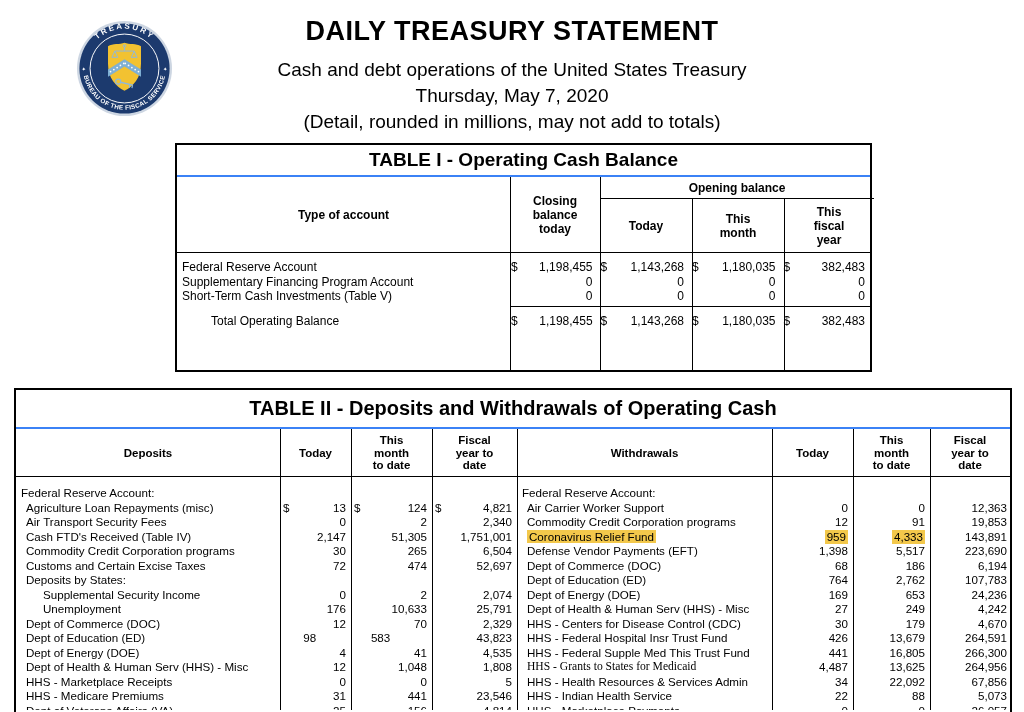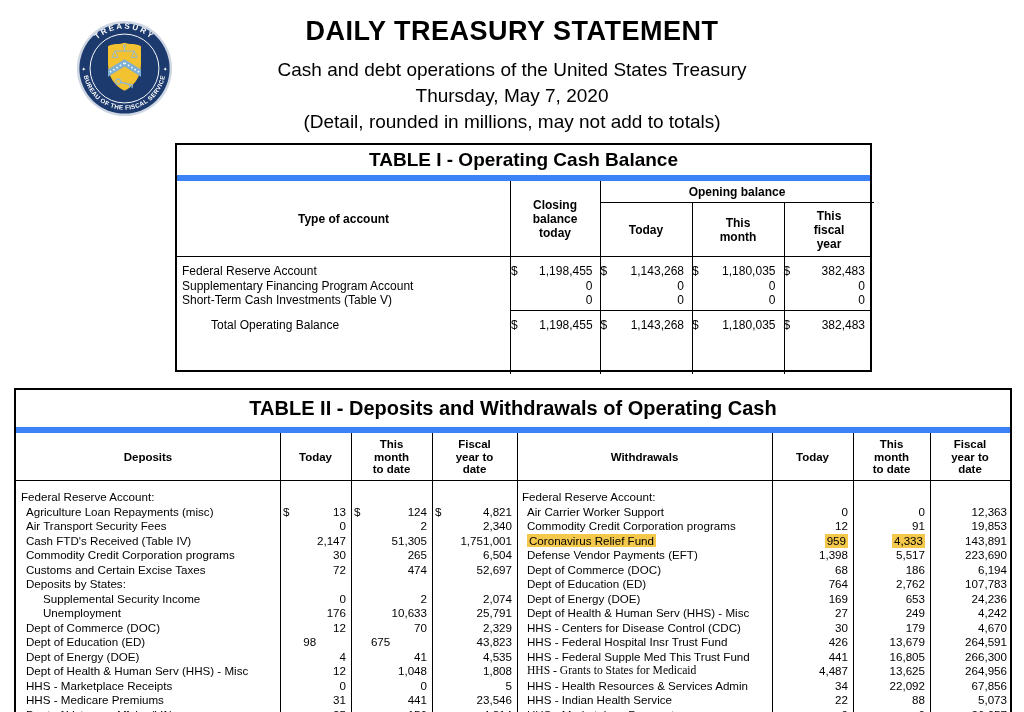--- a/index.html
+++ b/index.html
@@ -7,21 +7,21 @@
   .page{position:relative;width:1024px;height:712px;background:#fff;color:#000;
         font-family:"Liberation Sans",sans-serif;overflow:hidden;
         --hl:#F3C84B;--navy:#1c3a6e;--gold:#f2c231;--lblue:#8fb9dc;}
   
   .doc-header{position:absolute;left:0;top:0;width:100%;text-align:center;}
   .doc-title{font-size:27px;font-weight:bold;margin:16px 0 10px 0;letter-spacing:.5px;}
   .doc-sub{font-size:19px;line-height:26px;}
   .seal{position:absolute;left:76px;top:20px;width:97px;height:97px;}
   
   .tbl{position:absolute;border:2px solid #000;background:#fff;box-sizing:border-box;}
-  .tbl-title{font-weight:bold;text-align:center;border-bottom:6px solid #3b82f6;
+  .tbl-title{font-weight:bold;text-align:center;border-bottom:2px solid #3b82f6;
              display:flex;align-items:center;justify-content:center;}
   .hdr{position:relative;border-bottom:1px solid #000;box-sizing:border-box;}
   .hcell{position:absolute;display:flex;align-items:center;justify-content:center;
          text-align:center;font-weight:bold;box-sizing:border-box;}
   .hcell .wrapspan{display:inline-block;}
   .vl{position:absolute;width:1px;background:#000;}
   .hl-line{position:absolute;height:1px;background:#000;}
   .body{position:relative;overflow:hidden;}
   
   #t1{left:175px;top:143px;width:697px;height:229px;}
@@ -368,21 +368,21 @@
             <div class="ncell" style="width: 85px;">
               <span class="val">2,329</span>
             </div>
           </div>
           <div class="t2row">
             <div class="rowlab ind1" style="width: 264px;"><span>Dept of Education (ED)</span></div>
             <div class="ncell" style="width: 71px;">
               <span class="val">98</span>
             </div>
             <div class="ncell" style="width: 81px;">
-              <span class="val">675</span>
+              <span class="val">583</span>
             </div>
             <div class="ncell" style="width: 85px; margin-left: 44px;">
               <span class="val">43,823</span>
             </div>
           </div>
           <div class="t2row">
             <div class="rowlab ind1" style="width: 264px;"><span>Dept of Energy (DOE)</span></div>
             <div class="ncell" style="width: 71px;">
               <span class="val">4</span>
             </div>

